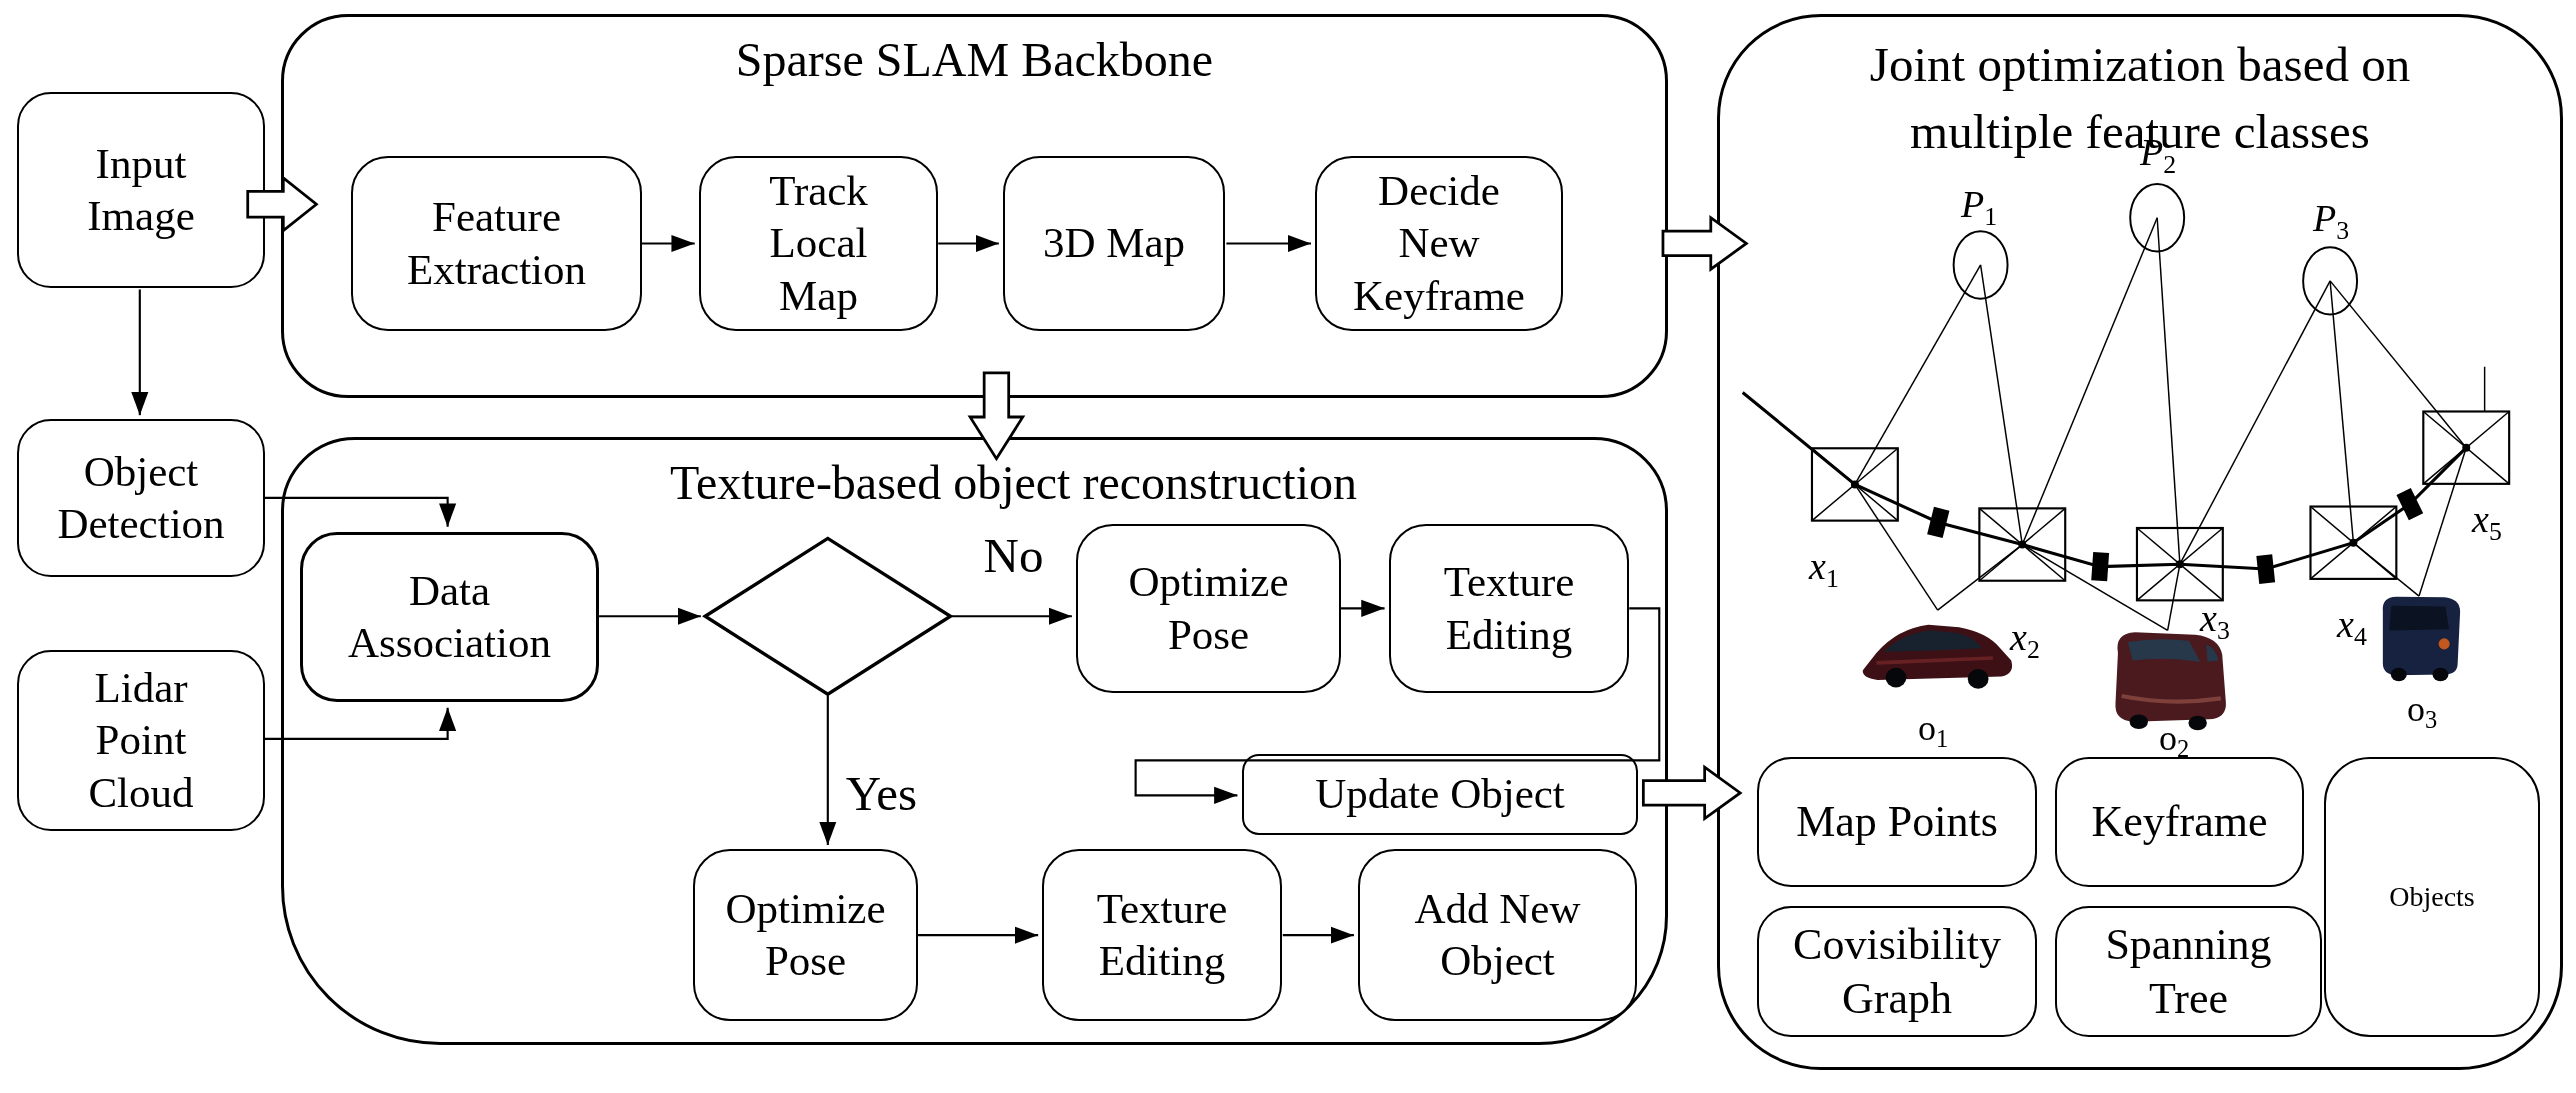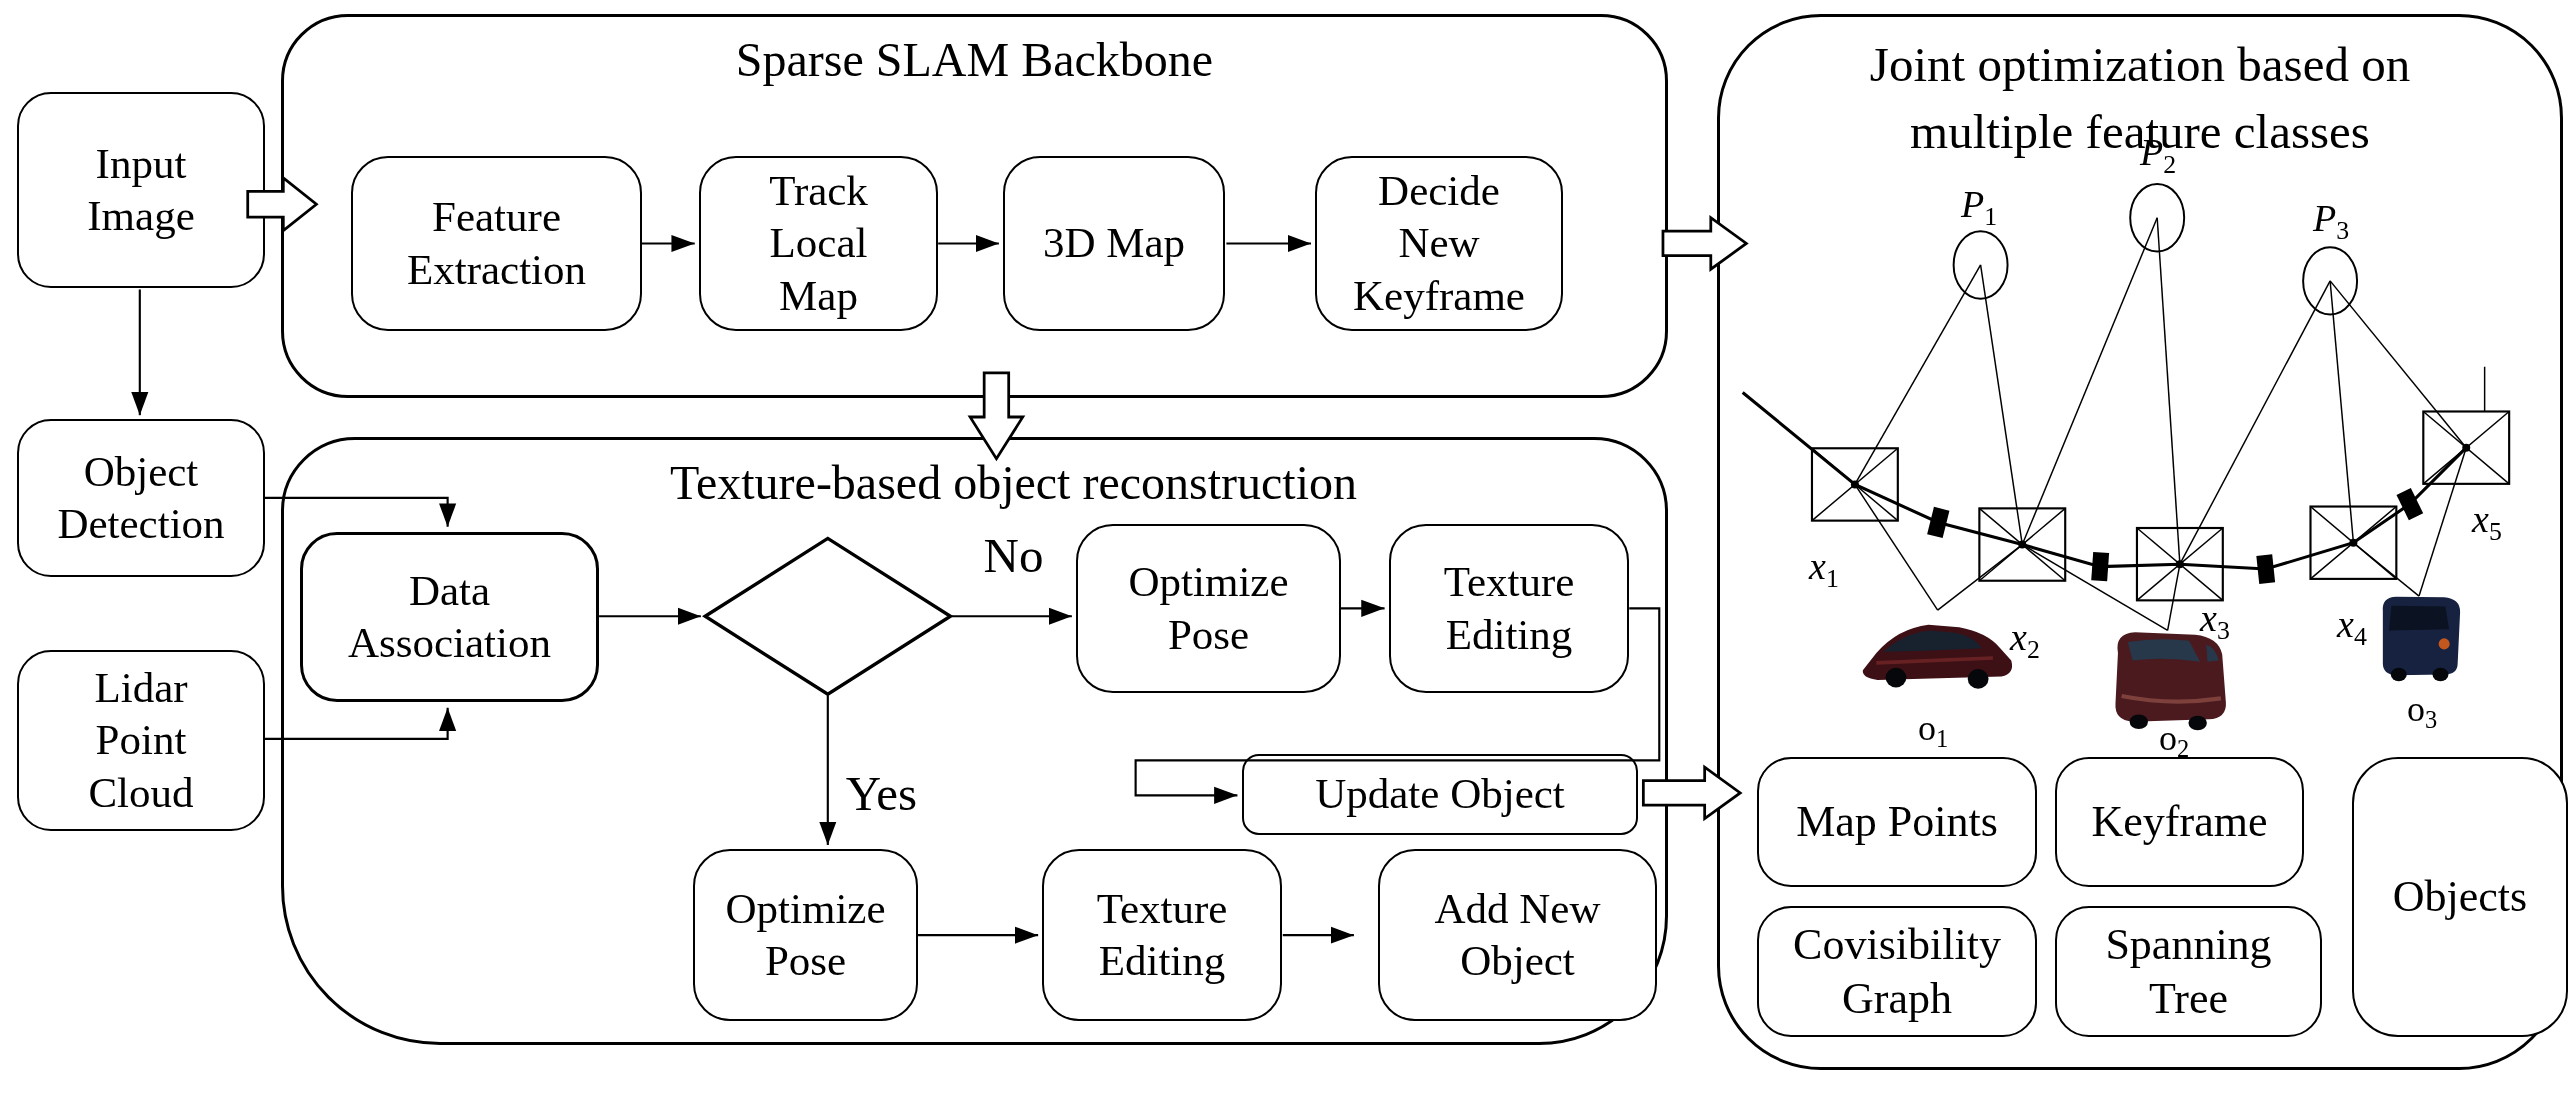--- a/index.html
+++ b/index.html
@@ -93,41 +93,41 @@
   </div>
 
 <div class="box" style="left:693px;top:849px;width:225px;height:172px;border-radius:37px;padding:0 6.1px;">
     <span>Optimize Pose</span>
   </div>
 
 <div class="box" style="left:1042px;top:849px;width:240px;height:172px;border-radius:37px;padding:0 12.3px;">
     <span>Texture Editing</span>
   </div>
 
-<div class="box" style="left:1358px;top:849px;width:279px;height:172px;border-radius:37px;padding:0 37px;margin-left:20px;">
+<div class="box" style="left:1358px;top:849px;width:279px;height:172px;border-radius:37px;padding:0 37px;">
     <span>Add New Object</span>
   </div>
 
 <div class="box" style="left:1757px;top:757px;width:280px;height:130px;border-radius:34px;font-size:44px;">
     <span>Map Points</span>
   </div>
 
 <div class="box" style="left:2055px;top:757px;width:249px;height:130px;border-radius:34px;font-size:44px;">
     <span>Keyframe</span>
   </div>
 
 <div class="box" style="left:1757px;top:906px;width:280px;height:131px;border-radius:34px;font-size:44px;padding:0 5px;justify-content:flex-end;">
     <span>Covisibility Graph</span>
   </div>
 
 <div class="box" style="left:2055px;top:906px;width:267px;height:131px;border-radius:34px;font-size:44px;padding:0 37px;">
     <span>Spanning Tree</span>
   </div>
 
-<div class="box" style="left:2324px;top:757px;width:216px;height:280px;border-radius:46px;font-size:44px;margin-left:28px;">
+<div class="box" style="left:2324px;top:757px;width:216px;height:280px;border-radius:46px;font-size:28px;">
     <span>Objects</span>
   </div>
 
 <div class="lbl" style="left:952px;top:525px;width:123px;height:61px;font-family:Liberation Serif, serif;">No</div>
 <div class="lbl" style="left:820px;top:763px;width:123px;height:61px;">Yes</div>
 
 <div class="lbl" style="left:736px;top:537px;width:184px;height:159px;font-size:44px;line-height:1.22;">New Object</div>
 
 <div class="nlab math" style="left:1979px;top:207px;"><span>P</span><sub>1</sub></div>
 <div class="nlab math" style="left:2158px;top:155px;"><span>P</span><sub>2</sub></div>

